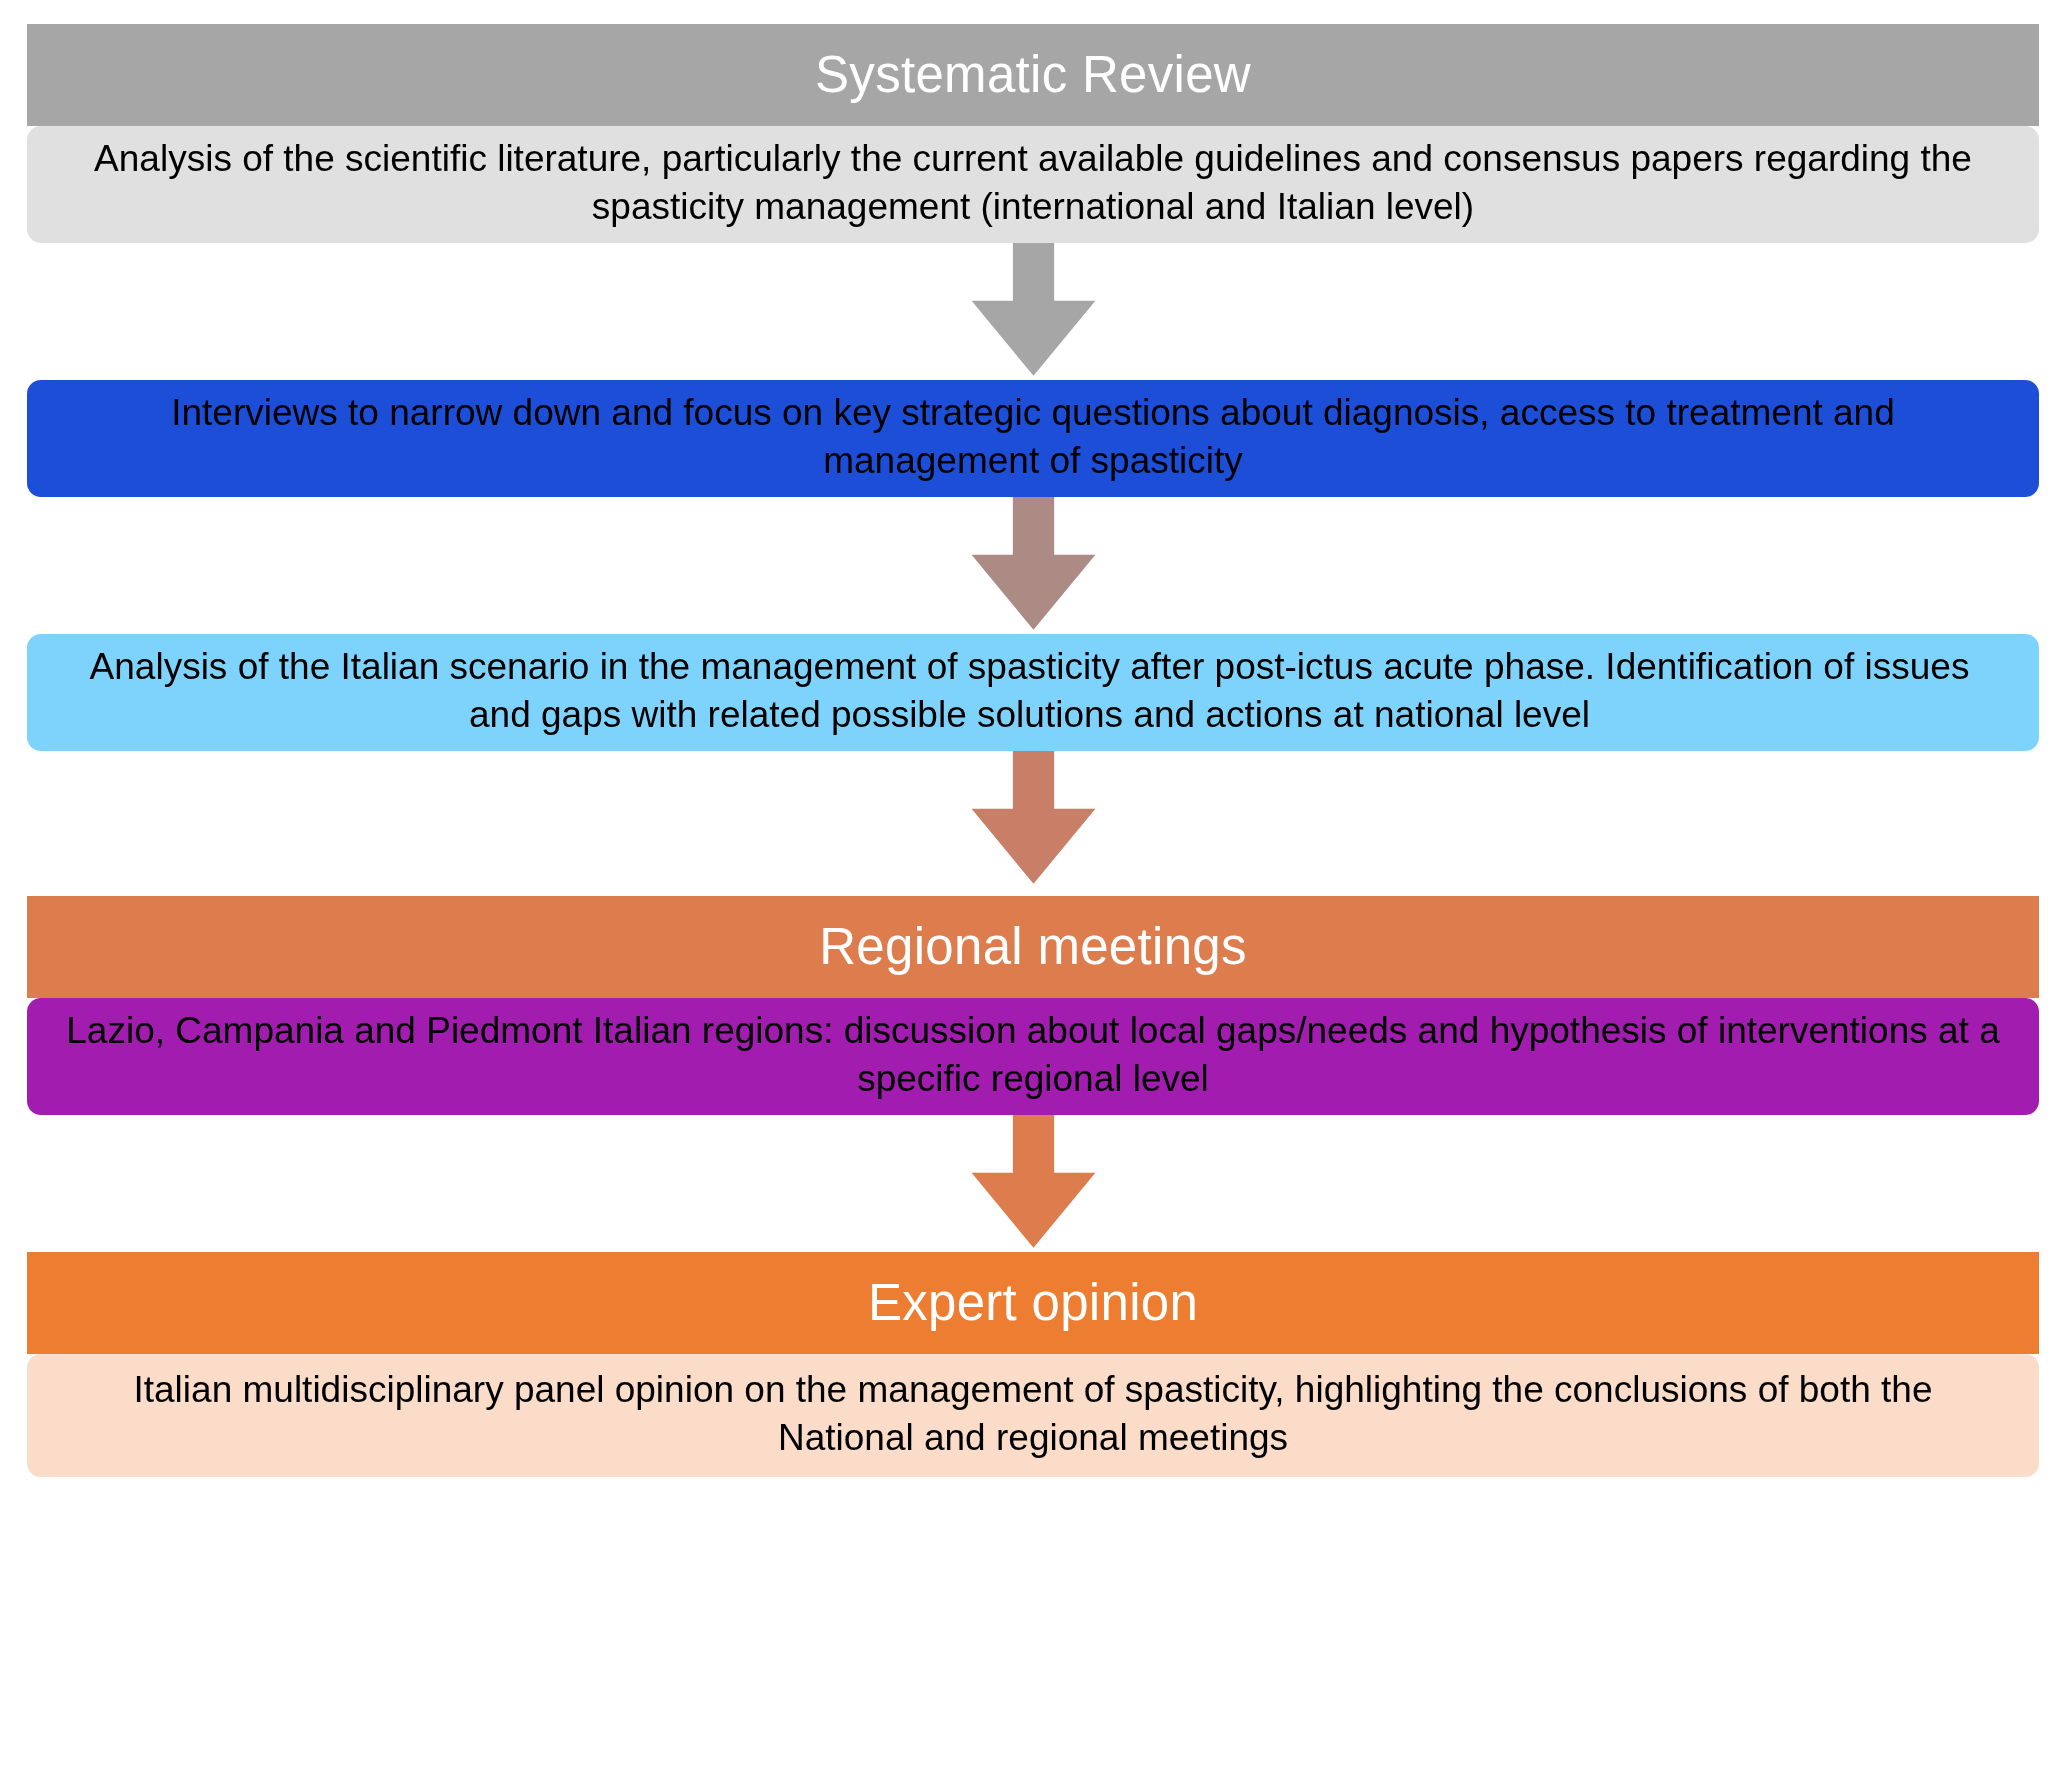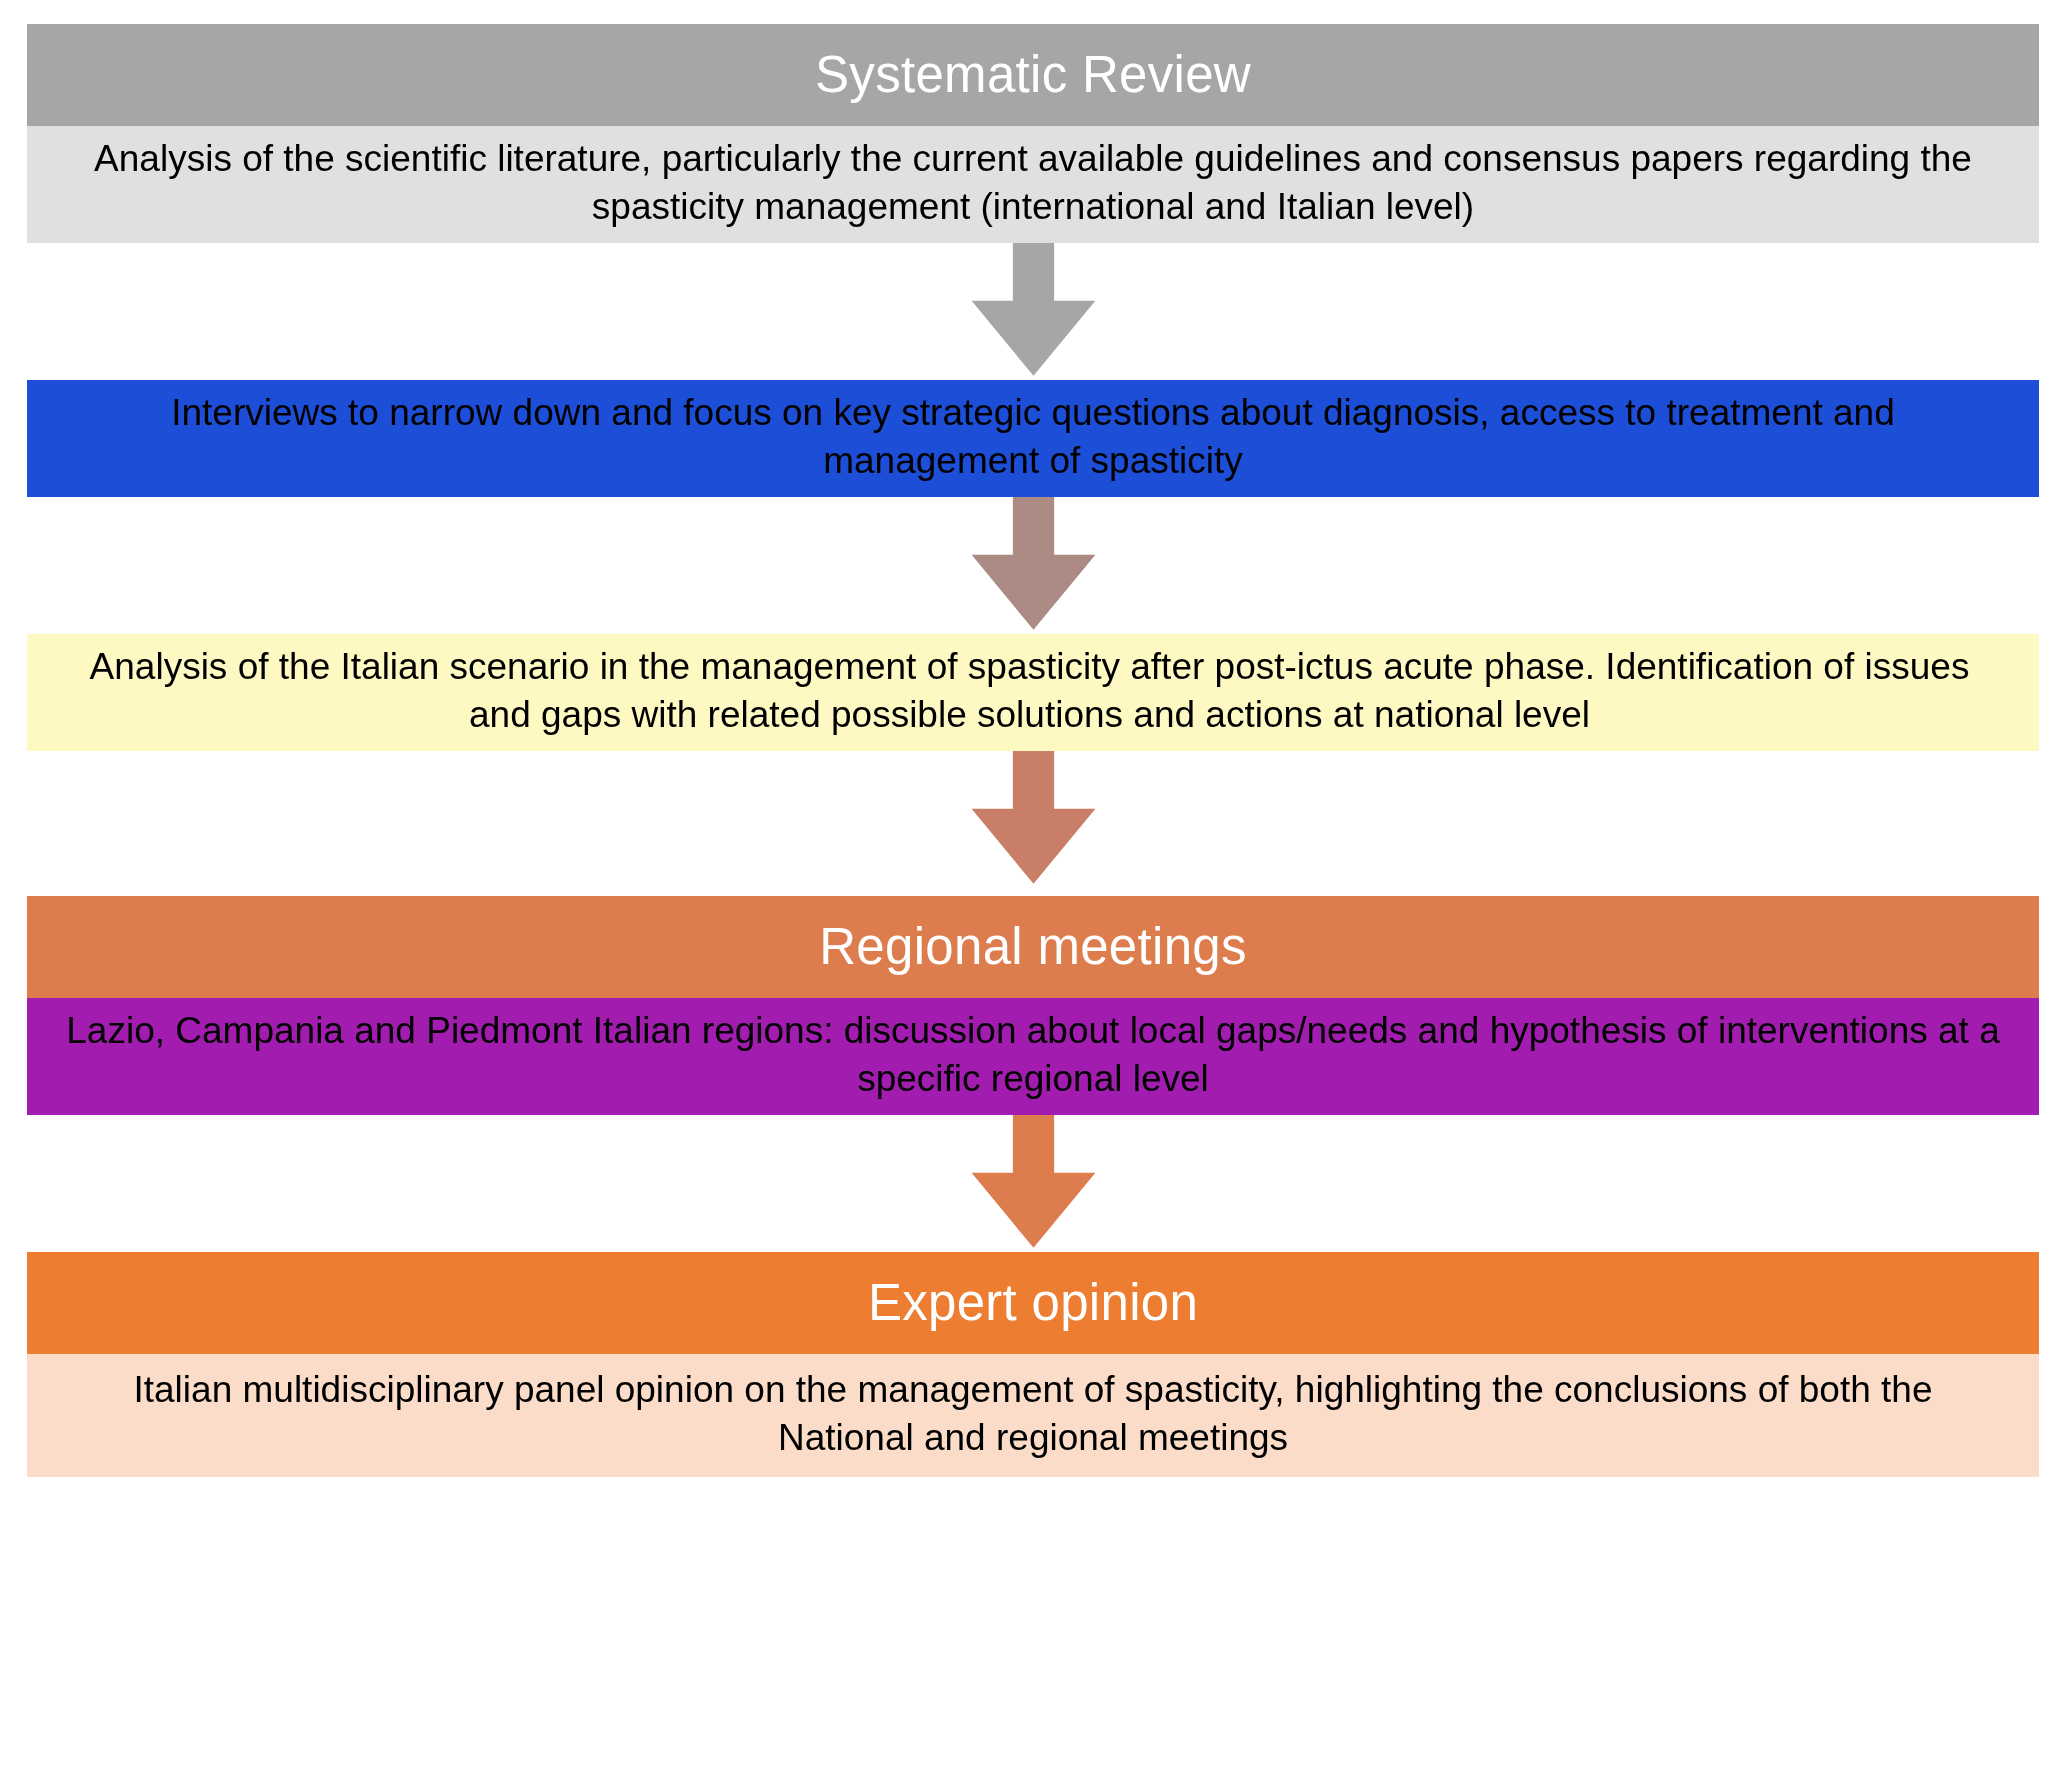--- a/index.html
+++ b/index.html
@@ -48,33 +48,34 @@
     text-align: center;
     color: #000000;
     font-size: 37px;
     line-height: 1.30;
     font-weight: 400;
     display: flex;
     align-items: center;
     justify-content: center;
     box-sizing: border-box;
     padding: 5.9px 35px 8.3px 35px;
+    border-radius: 14px;
   }
 
   
   .s1 .stage-header { background: #a6a6a6; height: 102px; }
   .s1 .stage-body   { background: #e0e0e0; height: 117px; }
 
   
   .s2 .stage-header { background: #ad8b85; height: 102px; }
   .s2 .stage-body   { background: #1d4ed8; height: 117px; }
 
   
   .s3 .stage-header { background: #c87e67; height: 102px; }
-  .s3 .stage-body   { background: #fef9c3; height: 117px; padding-left: 28px; }
+  .s3 .stage-body   { background: #7dd3fc; height: 117px; padding-left: 28px; }
 
   
   .s4 .stage-header { background: #dd7d4e; height: 102px; margin-top: 8px; }
   .s4 .stage-body   { background: #a21caf; height: 117px; }
 
   
   .s5 .stage-header { background: #ec7d31; height: 102px; }
   .s5 .stage-body   { background: #fadcc9; height: 123px; }
 
   .connector {

